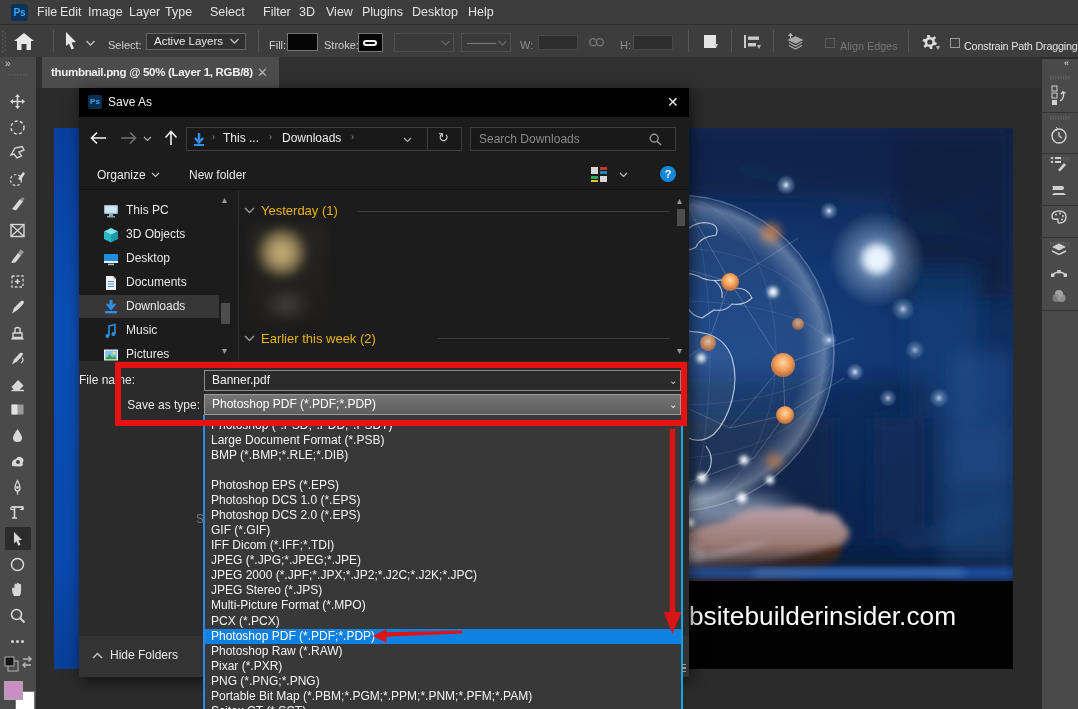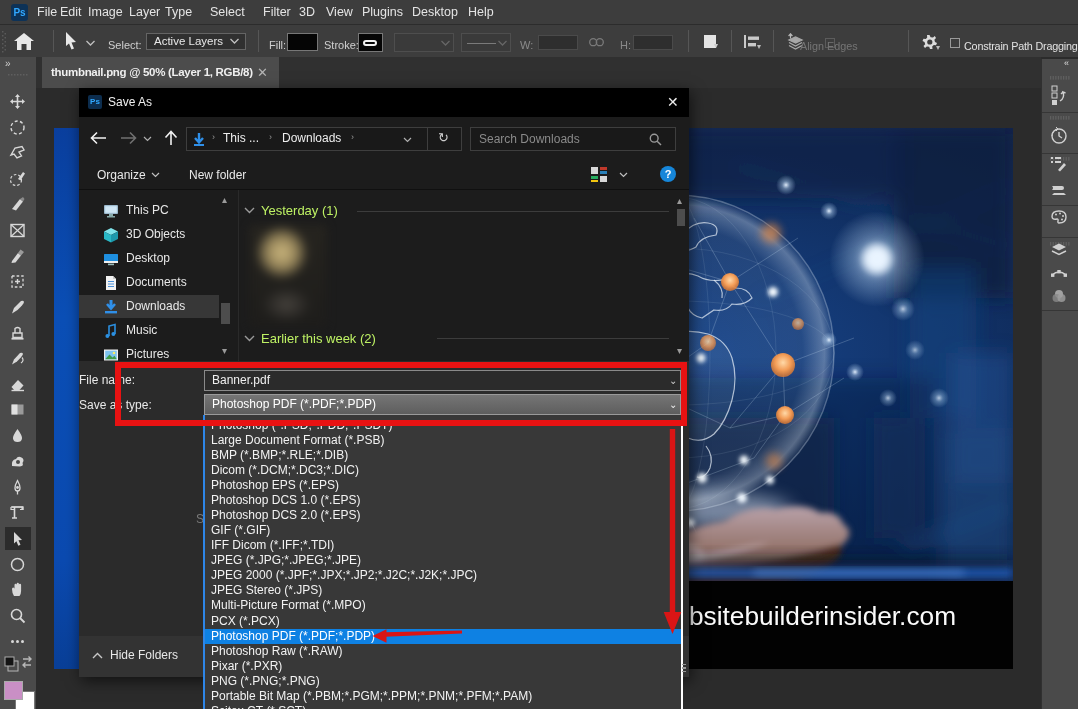--- a/index.html
+++ b/index.html
@@ -25,27 +25,27 @@
 #dlgtitle .x{position:absolute;left:588px;top:6px;color:#eee;font-size:14px;}
 #navrow{position:absolute;left:0;top:29px;width:610px;height:42px;background:#1c1c1c;color:#ddd;}
 .navbox{position:absolute;top:10px;height:24px;border:1px solid #3e3e3e;background:#191919;}
 #toolrow{position:absolute;left:0;top:71px;width:610px;height:31px;background:#1c1c1c;color:#e8e8e8;font-size:12px;border-bottom:1px solid #101010;}
 #dlgbody{position:absolute;left:0;top:102px;width:610px;height:171px;background:#1c1c1c;}
 #sidebar{position:absolute;left:0;top:0;width:159px;height:171px;font-size:12px;color:#e8e8e8;}
 .srow{position:absolute;left:0;width:140px;height:24px;}
 .srow .lbl{position:absolute;left:47px;top:4px;}
 .srow svg{position:absolute;left:24px;top:4px;}
 #content{position:absolute;left:159px;top:0;width:451px;height:171px;border-left:1px solid #2a2a2a;}
-.hdr{position:absolute;color:#bef264;font-size:13px;}
+.hdr{position:absolute;color:#eab308;font-size:13px;}
 .hline{position:absolute;height:1px;background:#3c3c3c;}
 .chev{position:absolute;color:#9a9a9a;font-size:10px;}
 #filesec{position:absolute;left:0;top:273px;width:610px;height:275px;background:#2b2b2b;color:#e8e8e8;font-size:12px;}
 #footer{position:absolute;left:0;top:548px;width:610px;height:41px;background:#333;color:#e8e8e8;font-size:12px;}
 
-#dropdown{position:absolute;left:203px;top:415px;width:480px;height:294px;background:#383838;border-left:2px solid #2e86e8;border-right:2px solid #ffffff;z-index:30;}
+#dropdown{position:absolute;left:203px;top:415px;width:480px;height:294px;background:#383838;border-left:2px solid #2e86e8;border-right:2px solid #0ea5e9;z-index:30;}
 #dropdown .row{position:absolute;left:0;width:476px;height:15px;color:#f2f2f2;font-size:12px;line-height:15px;padding-left:6px;white-space:nowrap;}
 #dropdown .sel{background:#0e81e3;color:#fff;}
 
 #redrect{position:absolute;left:115px;top:362px;width:572px;height:64px;border:6px solid #e81212;z-index:40;}
 #redarrows{position:absolute;left:0;top:0;width:1078px;height:709px;z-index:41;pointer-events:none;}
 .gray{color:#8a8a8a;}
 </style>
 </head>
 <body>
 
@@ -138,21 +138,21 @@
   <div class="abs" style="left:773px;top:5px;width:1px;height:22px;background:#565656"></div>
   <svg class="abs" style="left:786px;top:8px" width="19" height="18" viewBox="0 0 19 18">
       <g stroke="#a8a8a8" fill="none" stroke-width="1.3">
         <path d="M3 9.5 L9.5 13 L16 9.5"></path>
         <path d="M3 12.5 L9.5 16 L16 12.5"></path>
         <path d="M9.5 10 L3 7 L9.5 4 L16 7 Z" fill="#a8a8a8"></path>
       </g>
       <path d="M4.5 1 L4.5 5.5 M2.6 3 L4.5 0.8 L6.4 3" fill="none" stroke="#b8b8b8" stroke-width="1.2"></path>
     </svg>
   <div class="abs" style="left:825px;top:13px;width:10px;height:10px;border:1px solid #5c5c5c"></div>
-  <span class="abs" style="left:800px;top:15px;color:#757575;font-size:10.8px">Align Edges</span>
+  <span class="abs" style="left:840px;top:15px;color:#757575;font-size:10.8px">Align Edges</span>
   <div class="abs" style="left:908px;top:5px;width:1px;height:22px;background:#565656"></div>
   <svg class="abs" style="left:921px;top:8px" width="17" height="17" viewBox="0 0 17 17">
       <path d="M8.5 2 L9.6 4.2 L12 4.5 L13.8 2.9 L15 5 L13.4 6.8 L14 9 L16 10 L15 12.2 L12.8 11.9 L11.2 13.6 L11.5 16 L9 16 L8.2 13.8 L5.8 13.4 L4 15 L2.5 13 L4.2 11.2 L3.5 9 L1.5 8 L2.5 5.8 L4.8 6 L6.2 4.4 L6 2 Z" fill="#dcdcdc"></path>
       <circle cx="8.8" cy="9" r="2.6" fill="#3d3d3d"></circle>
     </svg>
   <span class="abs" style="left:936px;top:18px;color:#bbb;font-size:8px">▾</span>
   <div class="abs" style="left:950px;top:13px;width:10px;height:10px;border:1px solid #9a9a9a"></div>
   <span class="abs" style="left:964px;top:15px;color:#e2e2e2;font-size:10.8px;letter-spacing:-0.2px">Constrain Path Dragging</span>
 </div>
 
@@ -652,37 +652,36 @@
       <div class="hline" style="left:198px;top:148px;width:232px"></div>
 
       <span class="abs chev" style="left:438px;top:5px">▴</span>
       <div class="abs" style="left:438px;top:19px;width:8px;height:17px;background:#4d4d4d"></div>
       <span class="abs chev" style="left:438px;top:155px">▾</span>
     </div>
   </div>
   <div id="filesec">
     <div class="abs" style="left:0;top:12px;width:121px;text-align:left">File name:</div>
     <div class="abs" style="left:125px;top:9px;width:477px;height:21px;background:#2b2b2b;border:1px solid #8a8a8a;color:#f0f0f0;line-height:19px"><span style="padding-left:7px">Banner.pdf</span><span class="abs" style="left:464px;top:0px;color:#ccc;font-size:10px">⌄</span></div>
-    <div class="abs" style="left:0;top:37px;width:121px;text-align:left">Save as type:</div>
+    <div class="abs" style="left:0;top:37px;width:121px;text-align:right">Save as type:</div>
     <div class="abs" style="left:125px;top:33px;width:477px;height:21px;background:linear-gradient(#757575,#5e5e5e);border:1px solid #9a9a9a;color:#fff;line-height:19px"><span style="padding-left:7px">Photoshop PDF (*.PDF;*.PDP)</span><span class="abs" style="left:464px;top:0px;color:#eee;font-size:10px">⌄</span></div>
     <span class="abs" style="left:117px;top:151px;color:#7a7a7a">S</span>
   </div>
   <div id="footer">
     <svg class="abs" style="left:13px;top:16px" width="11" height="7">
         <path d="M1 6 L5.5 1.5 L10 6" stroke="#c8c8c8" stroke-width="1.4" fill="none"></path>
       </svg>
     <span class="abs" style="left:31px;top:12px">Hide Folders</span>
   </div>
 </div>
 
 <div id="dropdown">
     <div class="row" style="top:2.6px">Photoshop (*.PSD;*.PDD;*.PSDT)</div>
     <div class="row" style="top:17.67px">Large Document Format (*.PSB)</div>
     <div class="row" style="top:32.74px">BMP (*.BMP;*.RLE;*.DIB)</div>
-    <div class="row" style="top:47.81px">Dicom (*.DCM;*.DC3;*.DIC)</div>
     <div class="row" style="top:62.88px">Photoshop EPS (*.EPS)</div>
     <div class="row" style="top:77.94999999999999px">Photoshop DCS 1.0 (*.EPS)</div>
     <div class="row" style="top:93.02px">Photoshop DCS 2.0 (*.EPS)</div>
     <div class="row" style="top:108.09px">GIF (*.GIF)</div>
     <div class="row" style="top:123.16px">IFF Dicom (*.IFF;*.TDI)</div>
     <div class="row" style="top:138.23px">JPEG (*.JPG;*.JPEG;*.JPE)</div>
     <div class="row" style="top:153.29999999999998px">JPEG 2000 (*.JPF;*.JPX;*.JP2;*.J2C;*.J2K;*.JPC)</div>
     <div class="row" style="top:168.37px">JPEG Stereo (*.JPS)</div>
     <div class="row" style="top:183.44px">Multi-Picture Format (*.MPO)</div>
     <div class="row" style="top:198.51px">PCX (*.PCX)</div>

